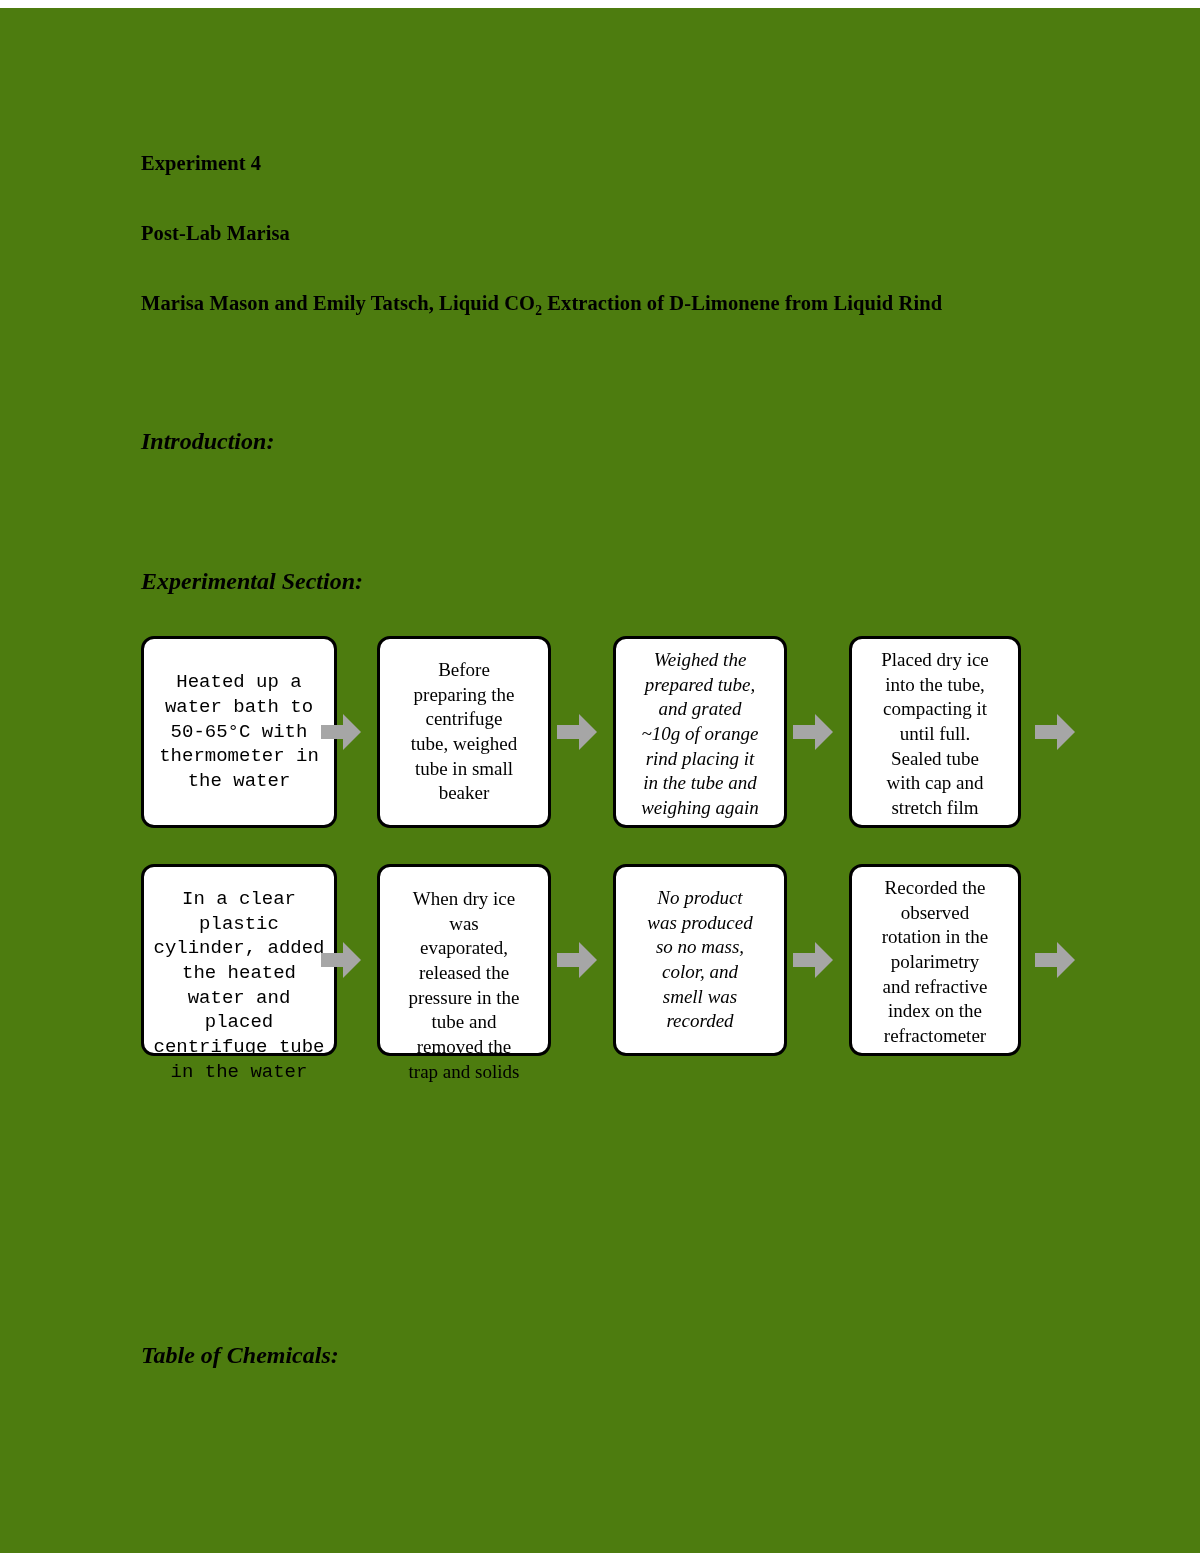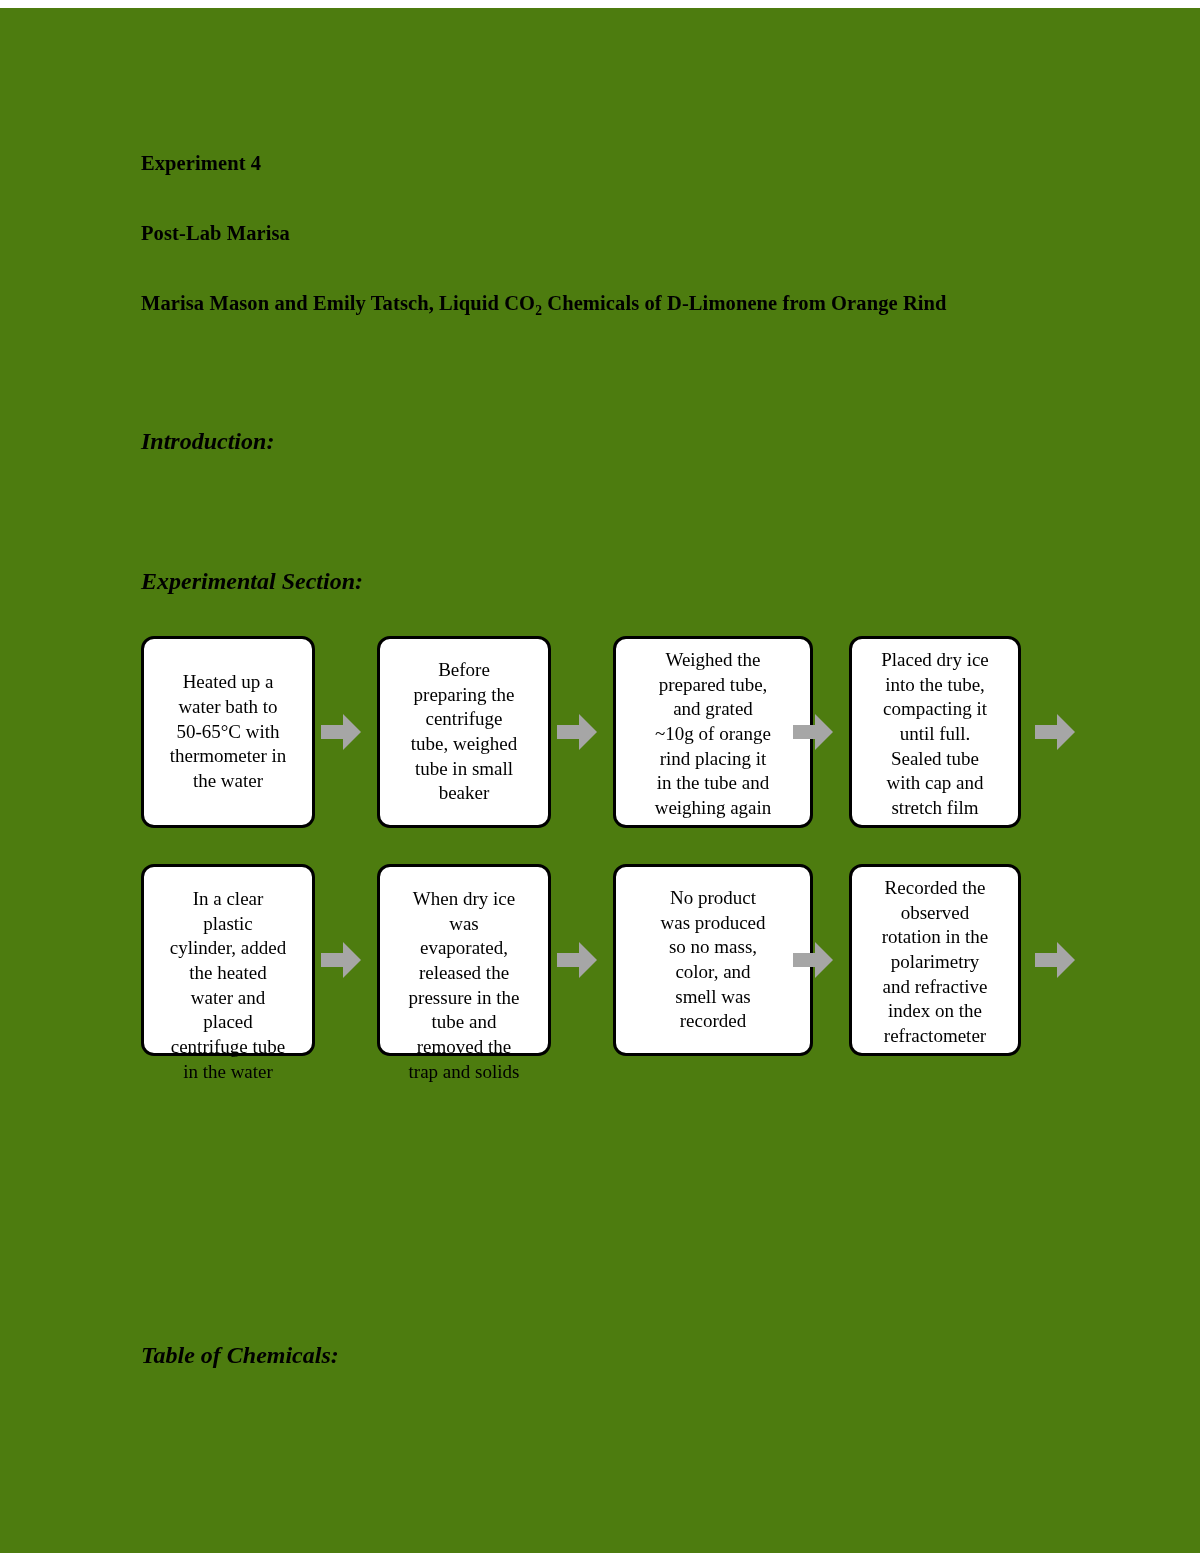--- a/index.html
+++ b/index.html
@@ -97,23 +97,23 @@
     display: block;
   }
   .flow-box.center-top .box-text {
     padding-top: 9px;
   }
   .flow-box.overflow-top .box-text {
     padding-top: 20px;
   }
 
   
-  .col-1 { left: 141px;  width: 174px; }
+  .col-1 { left: 141px;  width: 196px; font-family: Liberation Mono, monospace; }
   .col-2 { left: 377px;  width: 174px; }
-  .col-3 { left: 613px;  width: 200px; }
+  .col-3 { left: 613px;  width: 174px; font-style: italic; }
   .col-4 { left: 849px;  width: 172px; }
 
   
   .arrow {
     position: absolute;
     width: 44px;
     height: 44px;
   }
   .arrow svg { display: block; width: 44px; height: 44px; }
   #flow-row-1 .arrow { top: 74px; }
@@ -125,21 +125,21 @@
 </style>
 </head>
 <body>
 
 <div class="page">
 
   <div class="header-line" id="hdr-experiment">Experiment 4</div>
 
   <div class="header-line" id="hdr-postlab">Post-Lab Marisa</div>
 
-  <div class="header-line" id="hdr-authors"><span>Marisa Mason and Emily Tatsch, Liquid CO</span><span class="sub">2</span><span> Chemicals of D-Limonene from Orange Rind</span></div>
+  <div class="header-line" id="hdr-authors"><span>Marisa Mason and Emily Tatsch, Liquid CO</span><span class="sub">2</span><span> Extraction of D-Limonene from Liquid Rind</span></div>
 
   <div class="section-heading" id="sec-introduction">Introduction:</div>
 
   <div class="section-heading" id="sec-experimental">Experimental Section:</div>
 
   <div class="flow-row" id="flow-row-1">
 
     <div class="flow-box col-1 center-mid">
       <span class="box-text">Heated up a
 water bath to

